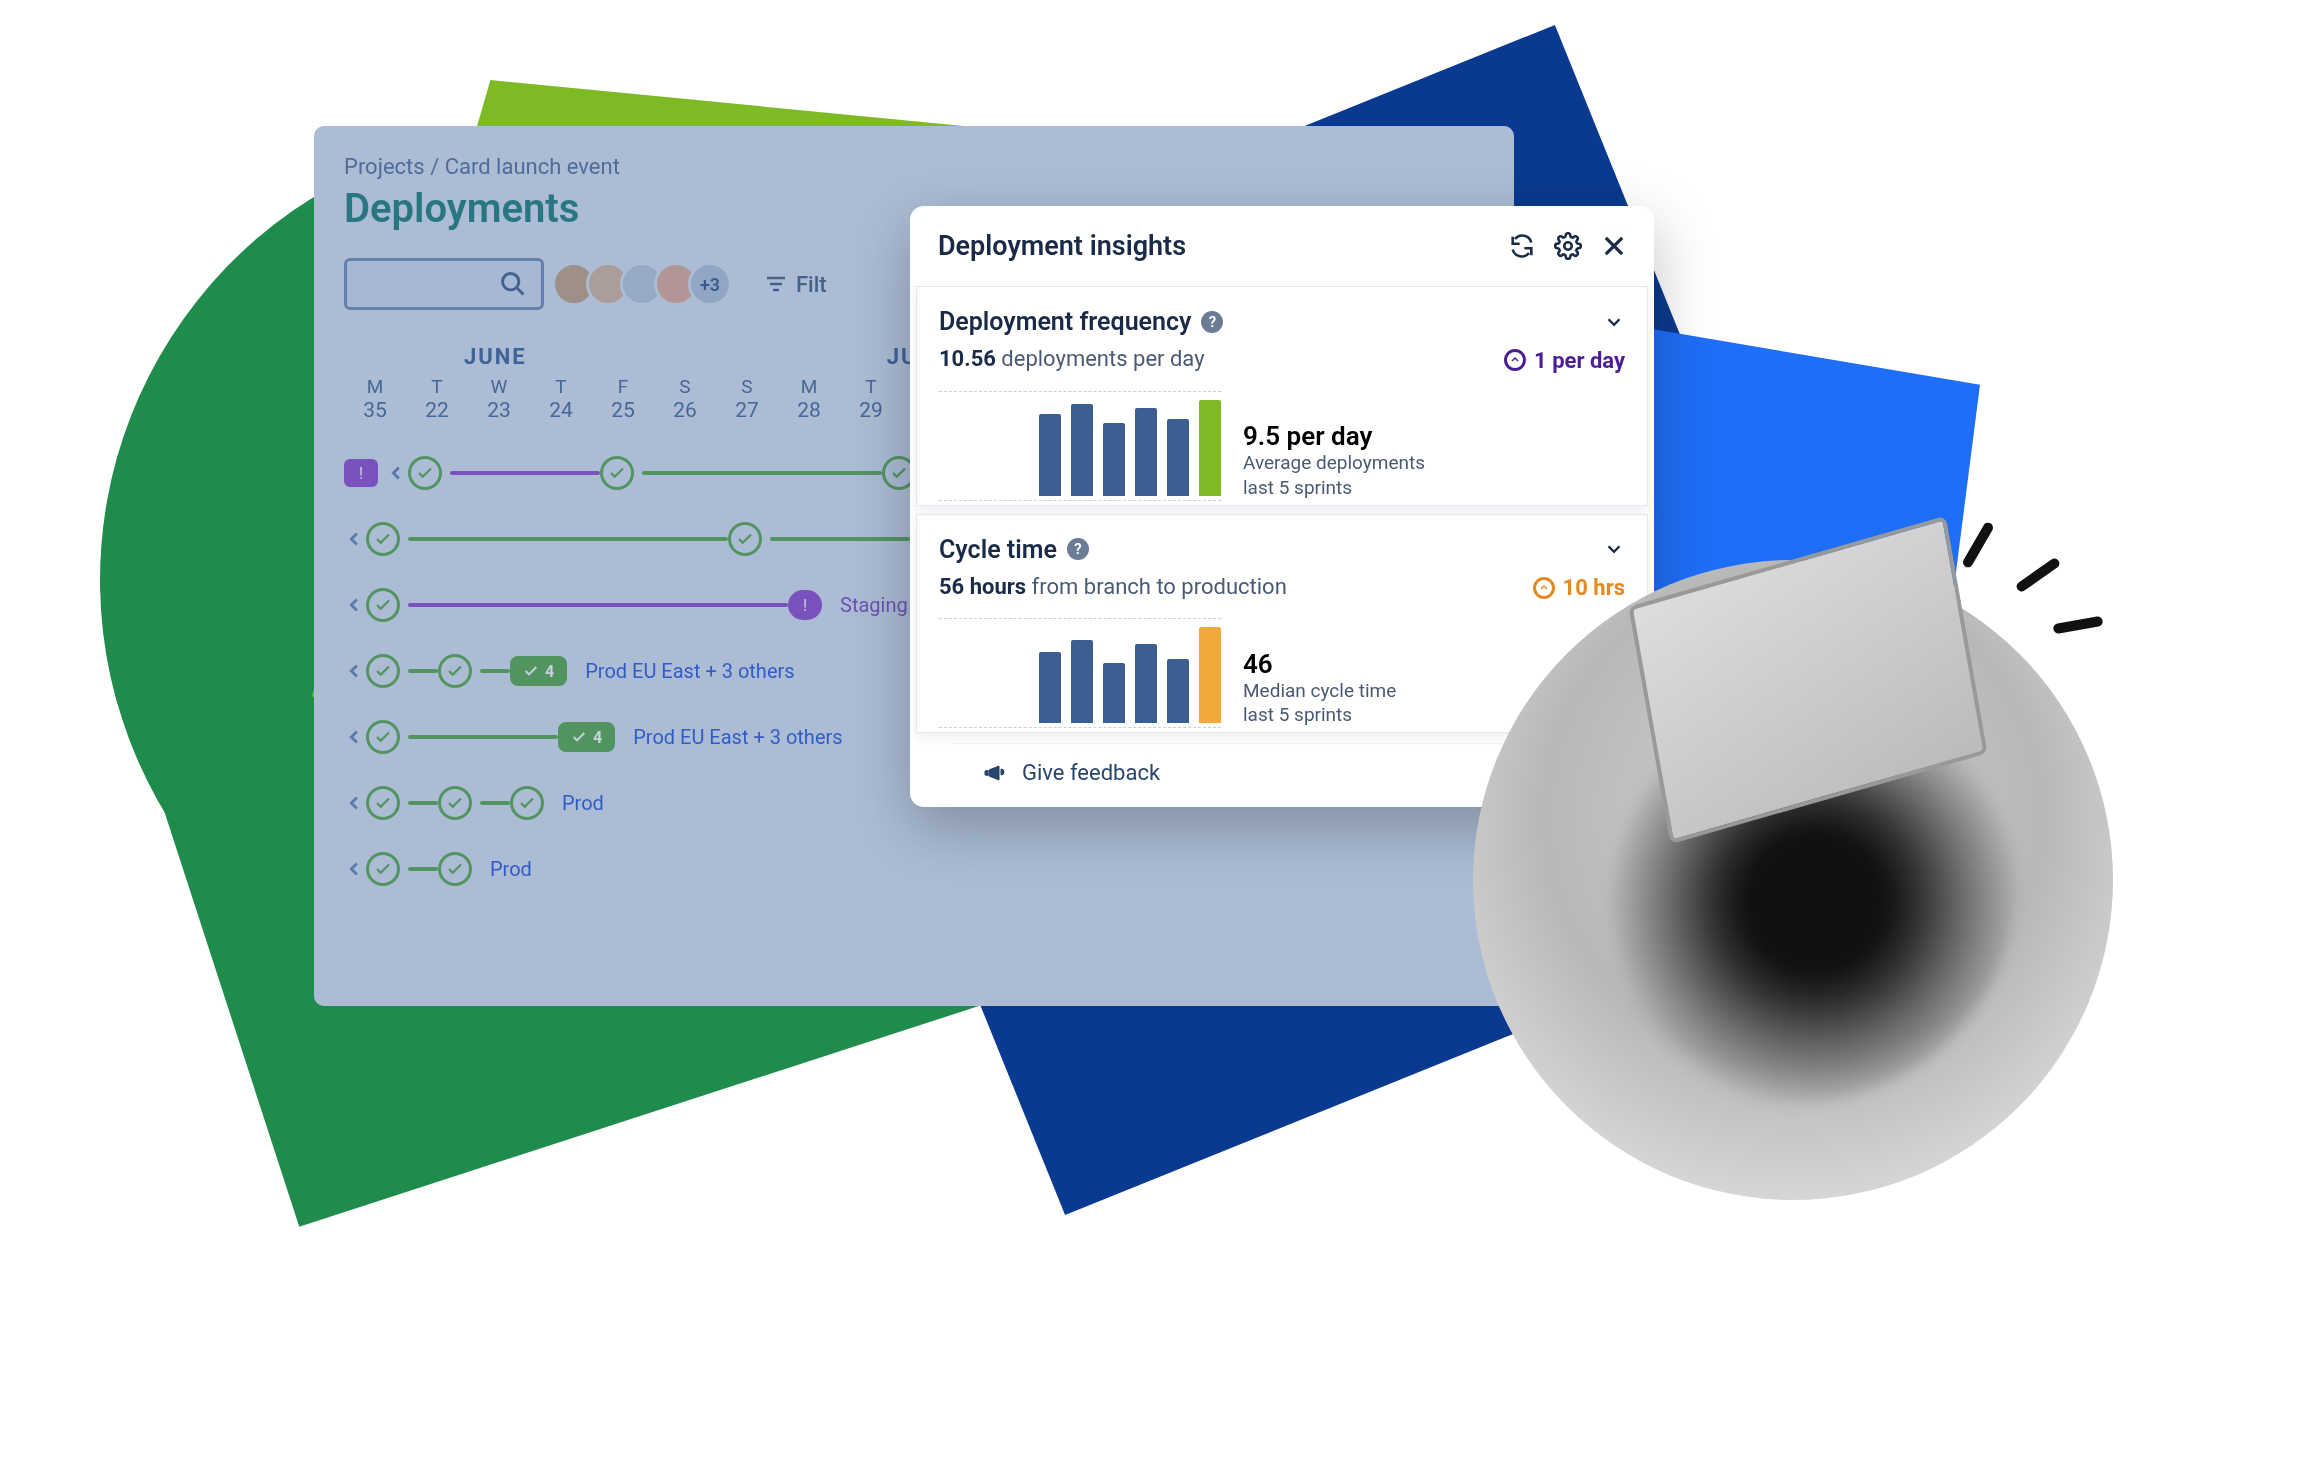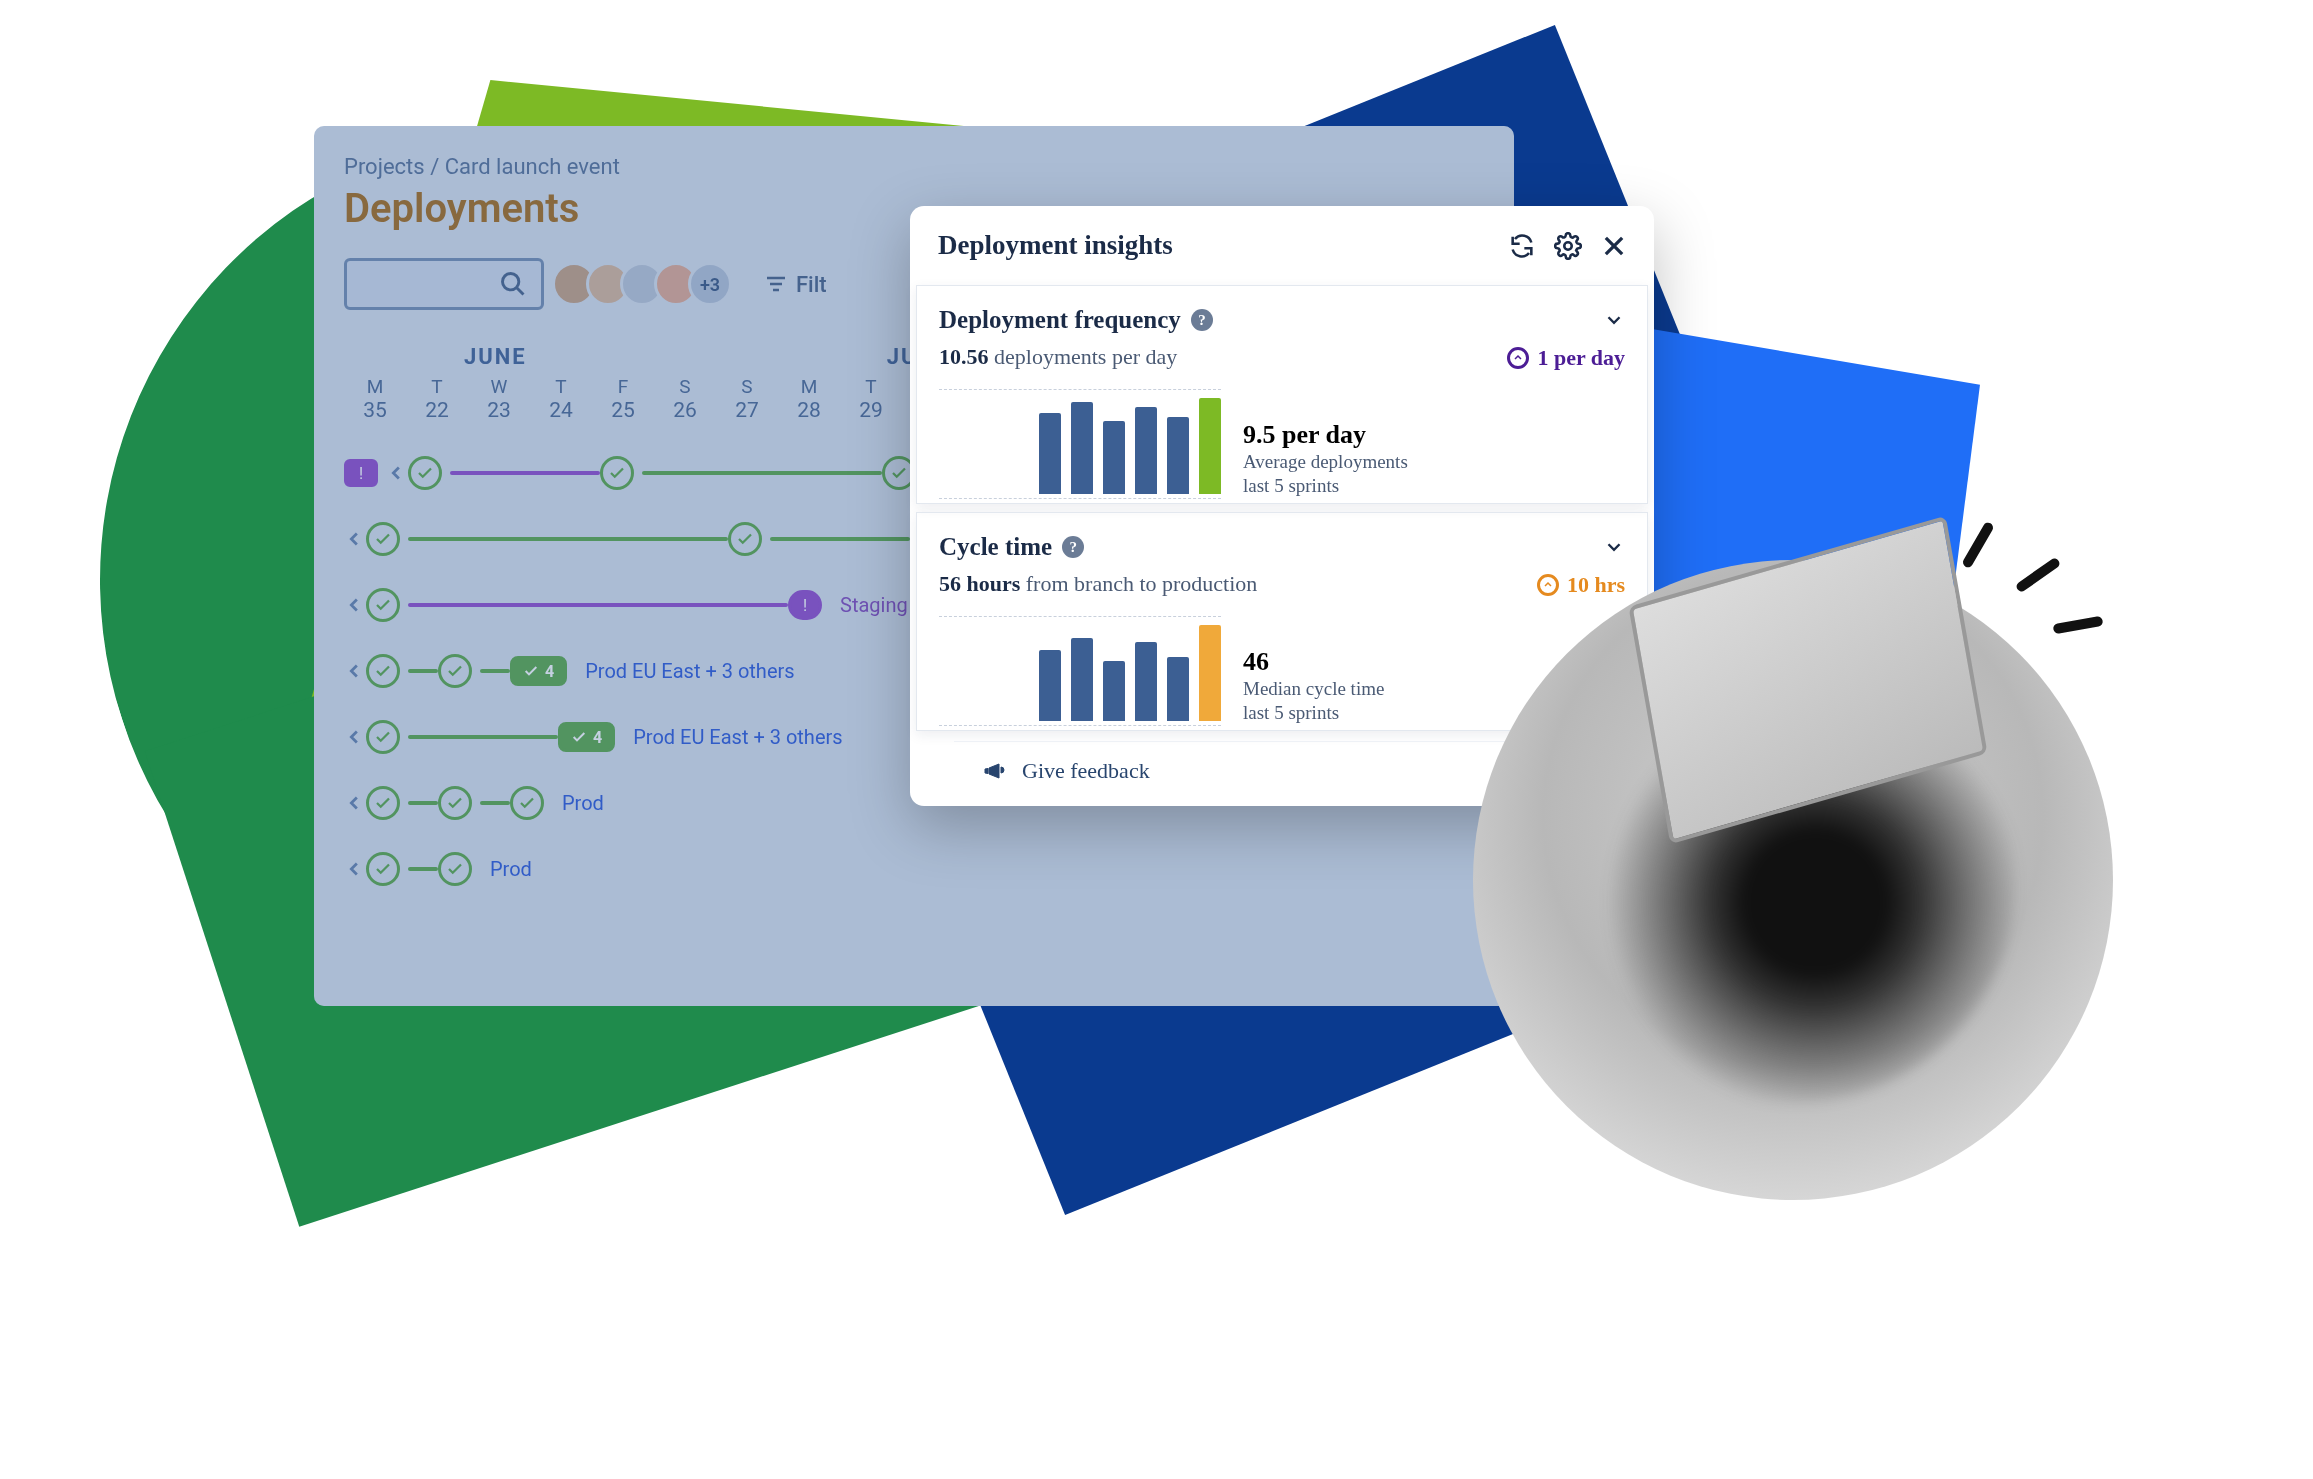--- a/index.html
+++ b/index.html
@@ -54,21 +54,21 @@
   .sparks span:nth-child(3){ transform: rotate(-10deg); left:120px; top:70px; }
 
   
   .deploy-panel {
     position: absolute; left: 314px; top: 126px; width: 1200px; height: 880px;
     background: #d7e0ec; border-radius: 10px; padding: 28px 30px;
     color: #29406a; overflow: hidden;
   }
   .overlay-tint { position:absolute; inset:0; background: rgba(90,120,170,0.35); pointer-events:none; }
   .deploy-panel .breadcrumb { font-size: 22px; color: #4b6790; }
-  .deploy-panel h1 { font-size: 40px; font-weight: 600; color: #a16207; margin-top: 6px; }
+  .deploy-panel h1 { font-size: 40px; font-weight: 600; color: #0f766e; margin-top: 6px; }
   .toolbar-row { display:flex; align-items:center; gap: 18px; margin-top: 26px; }
   .search-box { width: 200px; height: 52px; border: 3px solid #6b86ac; background:#cfdbeb; border-radius: 6px; display:flex; align-items:center; justify-content:flex-end; padding:0 14px; }
   .search-box svg { width:28px; height:28px; stroke:#3a5780; }
   .avatars { display:flex; align-items:center; }
   .avatar { width:44px; height:44px; border-radius:50%; border:3px solid #d7e0ec; margin-left:-10px; display:flex; align-items:center; justify-content:center; }
   .avatar.a1{background:#c39b79;} .avatar.a2{background:#d8b393;} .avatar.a3{background:#b7c3d4;} .avatar.a4{background:#e2a58a;}
   .avatar.more{background:#b0bfd4;color:#2a4a78;font-size:18px;font-weight:600;}
   .filter-btn { height:52px; display:flex; align-items:center; gap:8px; padding:0 14px; color:#3b577f; font-size:22px; font-weight:500; }
   .filter-btn svg{ width:24px; height:24px; stroke:#3b577f; }
 
@@ -93,21 +93,20 @@
   .dash.purple { background:#8a3ec9; }
   .label-txt { font-size:20px; color:#1d4ed8; margin-left:10px; }
   .label-txt.purple { color:#7a3cb8; }
   .caret { width:22px; height:22px; }
 
   
   .insights {
     position: absolute; left: 910px; top: 206px; width: 744px;
     background: #fff; border-radius: 14px; box-shadow: 0 20px 60px rgba(0,0,0,.25);
     padding: 22px 0 14px 0;
-    font-family: Liberation Serif, serif;
   }
   .insights-header { display:flex; align-items:center; justify-content:space-between; padding: 2px 26px 16px 28px; }
   .insights-header h2 { font-size:27px; font-weight:600; color:#1b2b47; }
   .hdr-icons { display:flex; gap:18px; align-items:center; }
   .hdr-icons svg { width:28px; height:28px; stroke:#1b2b47; cursor:pointer; }
   .card { margin: 8px 6px; border:1px solid #e3e8ef; border-radius:0; padding:20px 22px 4px 22px; box-shadow: 0 4px 12px rgba(20,40,80,.08); }
   .card-title-row { display:flex; align-items:center; justify-content:space-between; }
   .card-title { font-size:25px; font-weight:600; color:#1b2b47; display:flex; align-items:center; gap:10px; }
   .help-dot { width:22px; height:22px; border-radius:50%; background:#6b7c96; color:#fff; font-size:15px; display:flex; align-items:center; justify-content:center; }
   .chev { width:22px; height:22px; stroke:#1b2b47; }

